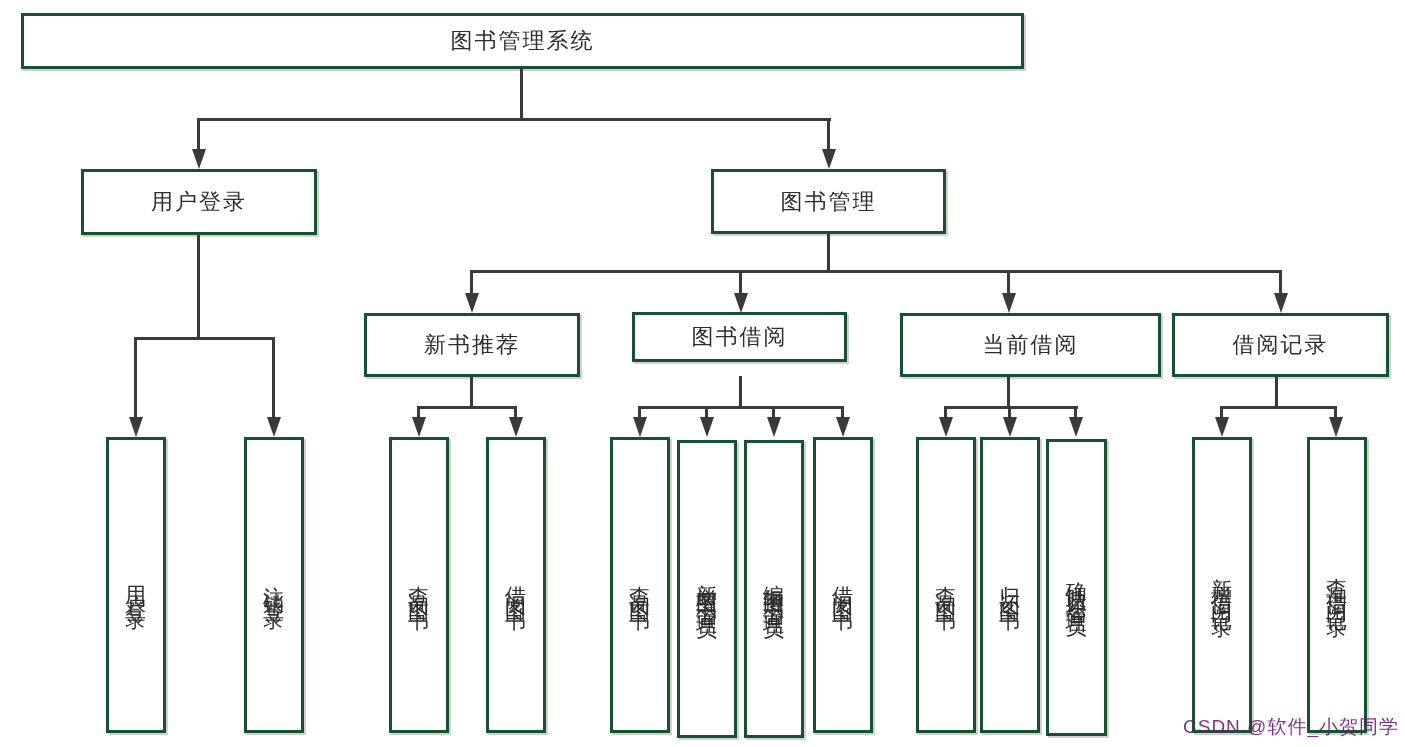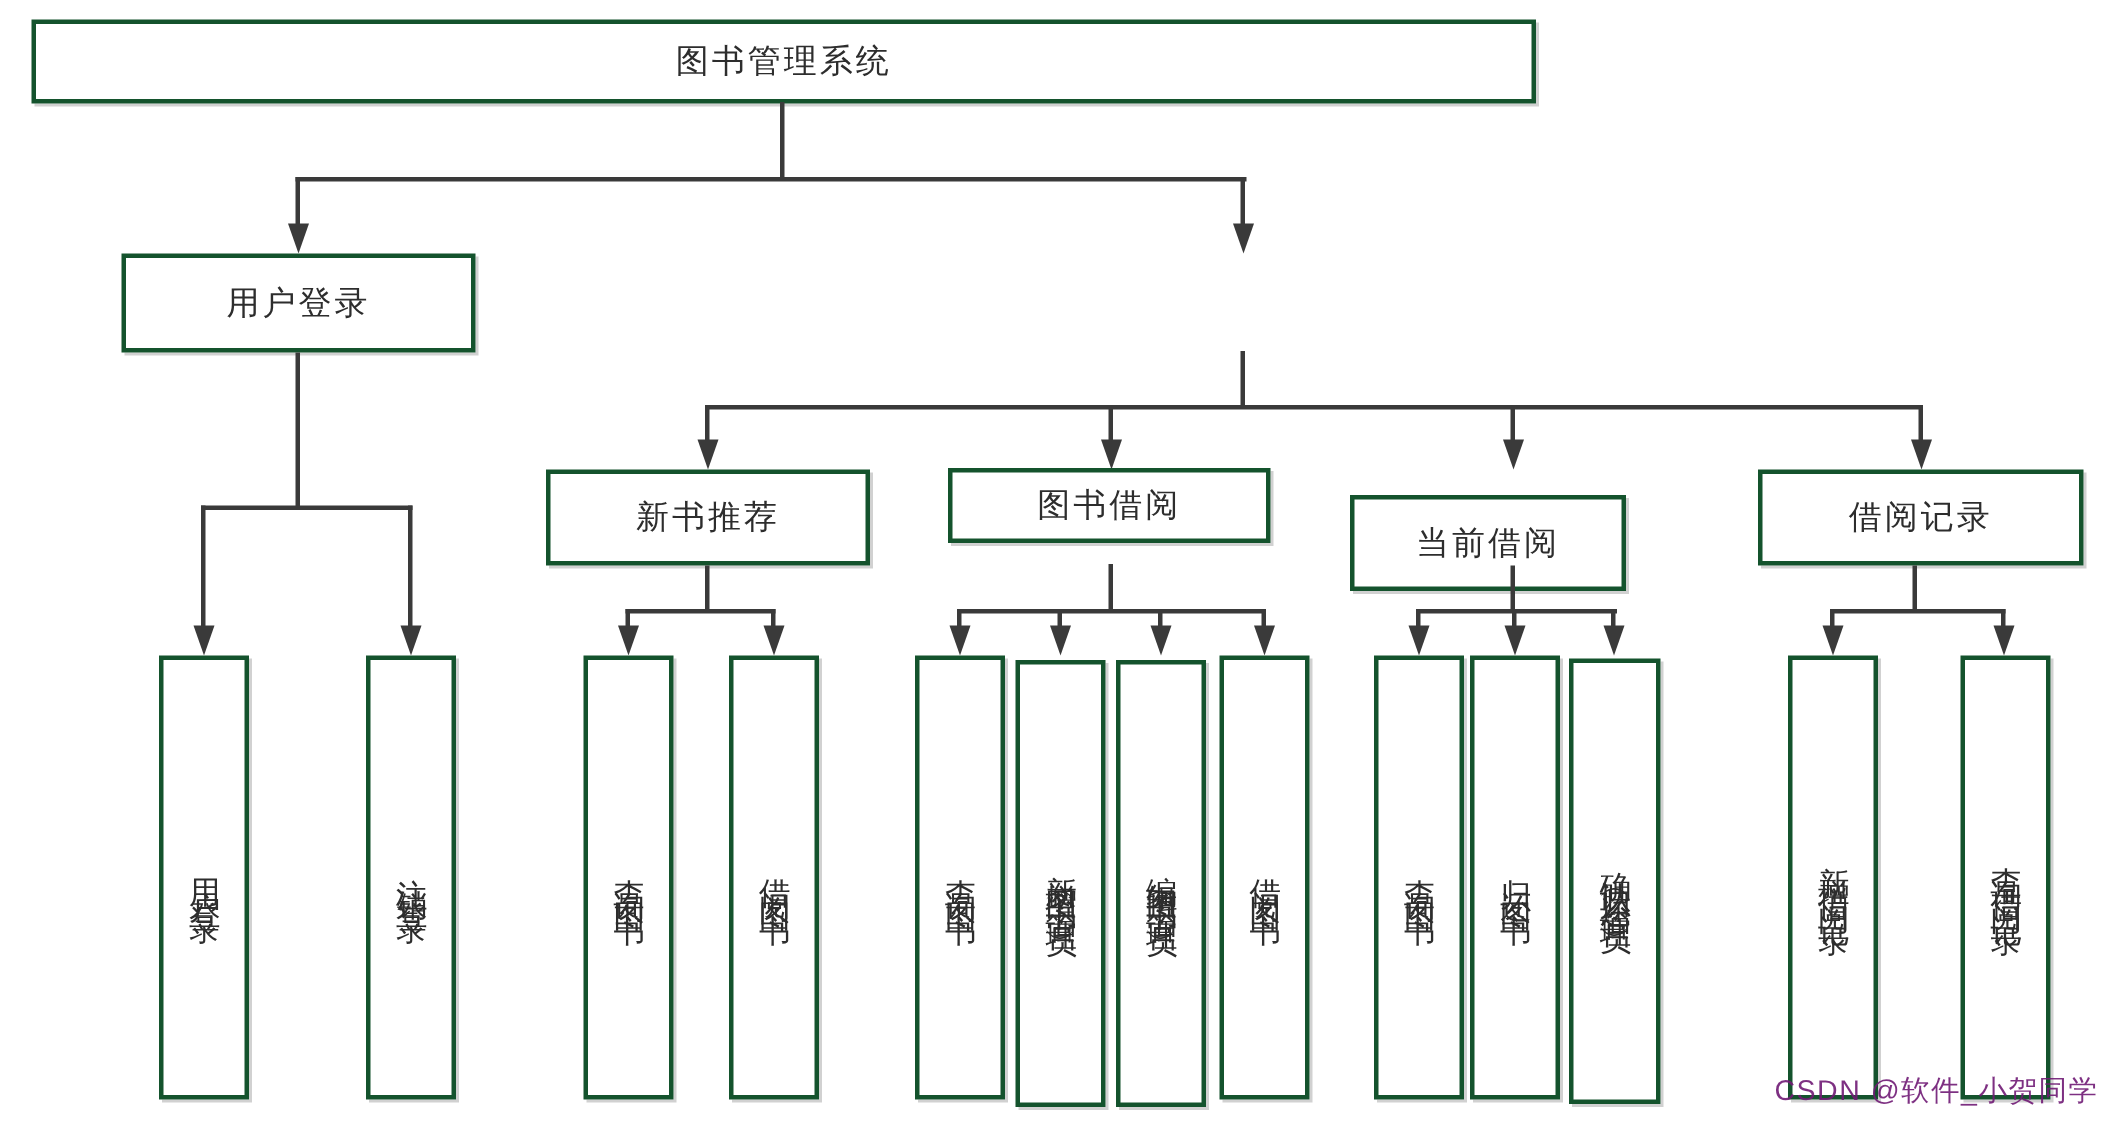--- a/index.html
+++ b/index.html
@@ -60,20 +60,23 @@
   <div class="ln" style="left:520px;top:68px;width:3px;height:50px"></div>
   <div class="ln" style="left:197px;top:118px;width:634px;height:3px"></div>
   <div class="ln" style="left:197px;top:118px;width:3px;height:33px"></div>
   <div class="ah" style="left:192px;top:149px"></div>
   <div class="ln" style="left:827px;top:118px;width:3px;height:33px"></div>
   <div class="ah" style="left:822px;top:149px"></div>
 
   <div class="box" style="left:81px;top:169px;width:236px;height:66px">
     <span class="hlabel">用户登录</span>
   </div>
+  <div class="box" style="left:711px;top:169px;width:235px;height:65px">
+    <span class="hlabel">图书管理</span>
+  </div>
 
   <div class="ln" style="left:197px;top:235px;width:3px;height:103px"></div>
   <div class="ln" style="left:134px;top:337px;width:141px;height:3px"></div>
   <div class="ln" style="left:134px;top:337px;width:3px;height:81px"></div>
   <div class="ah" style="left:129px;top:417px"></div>
   <div class="ln" style="left:272px;top:337px;width:3px;height:81px"></div>
   <div class="ah" style="left:267px;top:417px"></div>
 
   <div class="ln" style="left:827px;top:234px;width:3px;height:37px"></div>
   <div class="ln" style="left:470px;top:270px;width:812px;height:3px"></div>
@@ -85,21 +88,21 @@
   <div class="ah" style="left:1002px;top:293px"></div>
   <div class="ln" style="left:1279px;top:270px;width:3px;height:24px"></div>
   <div class="ah" style="left:1274px;top:293px"></div>
 
   <div class="box" style="left:364px;top:313px;width:216px;height:64px">
     <span class="hlabel">新书推荐</span>
   </div>
   <div class="box" style="left:632px;top:312px;width:215px;height:50px">
     <span class="hlabel">图书借阅</span>
   </div>
-  <div class="box" style="left:900px;top:330px;width:184px;height:64px">
+  <div class="box" style="left:900px;top:313px;width:261px;height:64px">
     <span class="hlabel">当前借阅</span>
   </div>
   <div class="box" style="left:1172px;top:313px;width:217px;height:64px">
     <span class="hlabel">借阅记录</span>
   </div>
 
   <div class="ln" style="left:470px;top:377px;width:3px;height:30px"></div>
   <div class="ln" style="left:417px;top:406px;width:100px;height:3px"></div>
   <div class="ln" style="left:417px;top:406px;width:3px;height:12px"></div>
   <div class="ah" style="left:412px;top:417px"></div>

